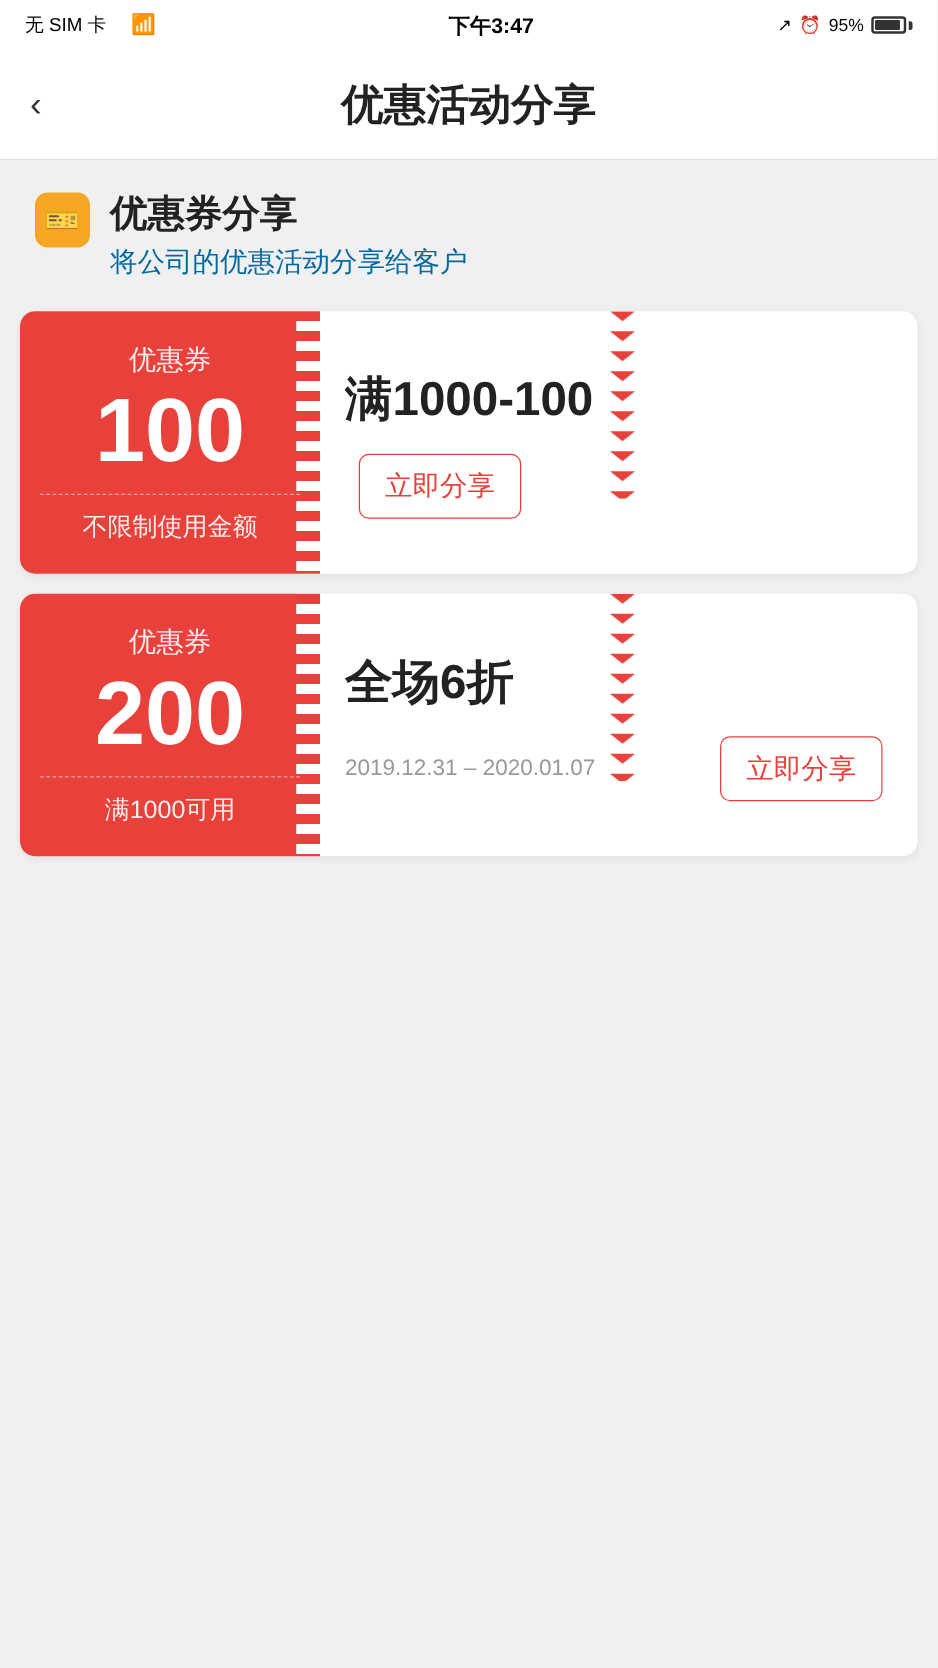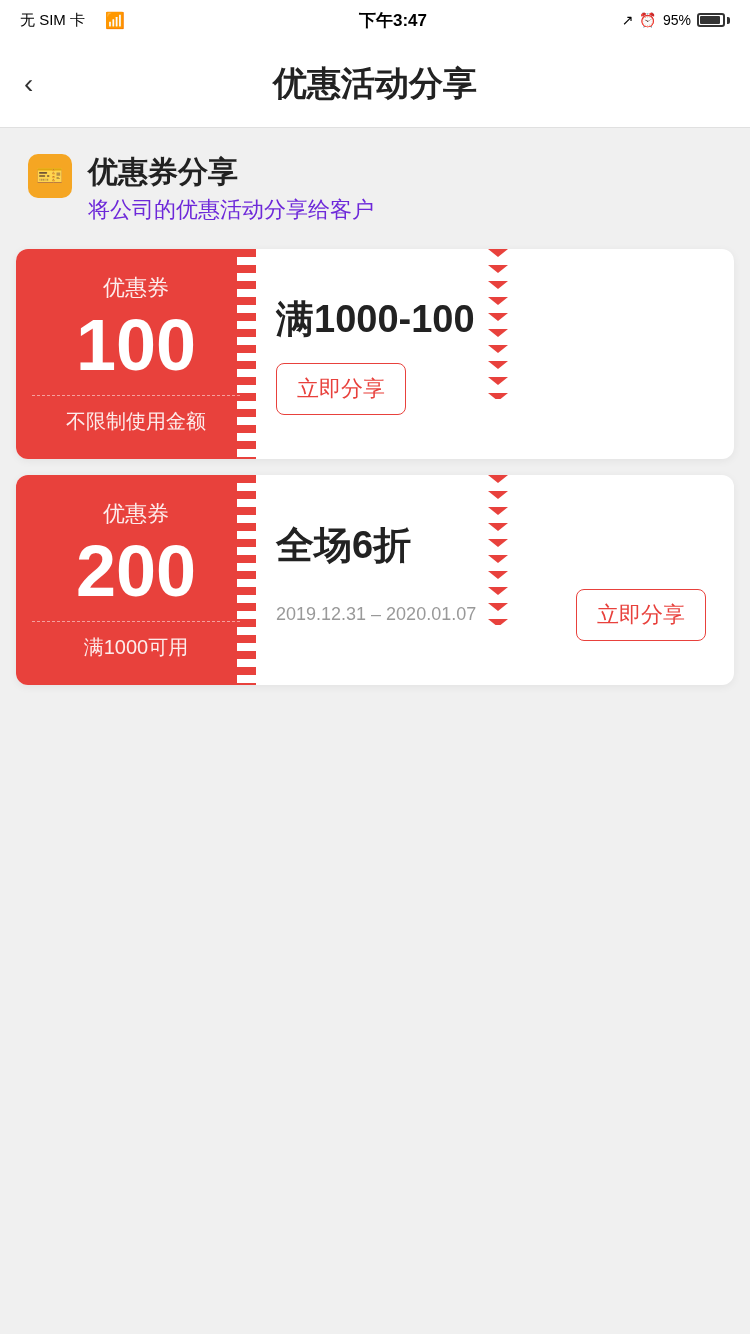--- a/index.html
+++ b/index.html
@@ -122,21 +122,21 @@
     }
     .section-text {}
     .section-title {
       font-size: 30px;
       font-weight: 600;
       color: #222;
       line-height: 1.3;
     }
     .section-subtitle {
       font-size: 22px;
-      color: #6d28d9;
+      color: #0369a1;
       margin-top: 4px;
     }
 
     
     .coupon-list {
       background: #f0f0f0;
       padding: 8px 0 20px;
       display: flex;
       flex-direction: column;
       gap: 16px;
@@ -235,20 +235,21 @@
     .coupon-share-btn {
       border: 1.5px solid #e8413c;
       border-radius: 8px;
       padding: 10px 20px;
       font-size: 22px;
       color: #e8413c;
       background: transparent;
       cursor: pointer;
       white-space: nowrap;
       flex-shrink: 0;
+      margin-left: 11px;
     }
 
     
     .jagged-edge {
       position: absolute;
       right: 226px;
       top: 0;
       bottom: 0;
       width: 20px;
       z-index: 2;

